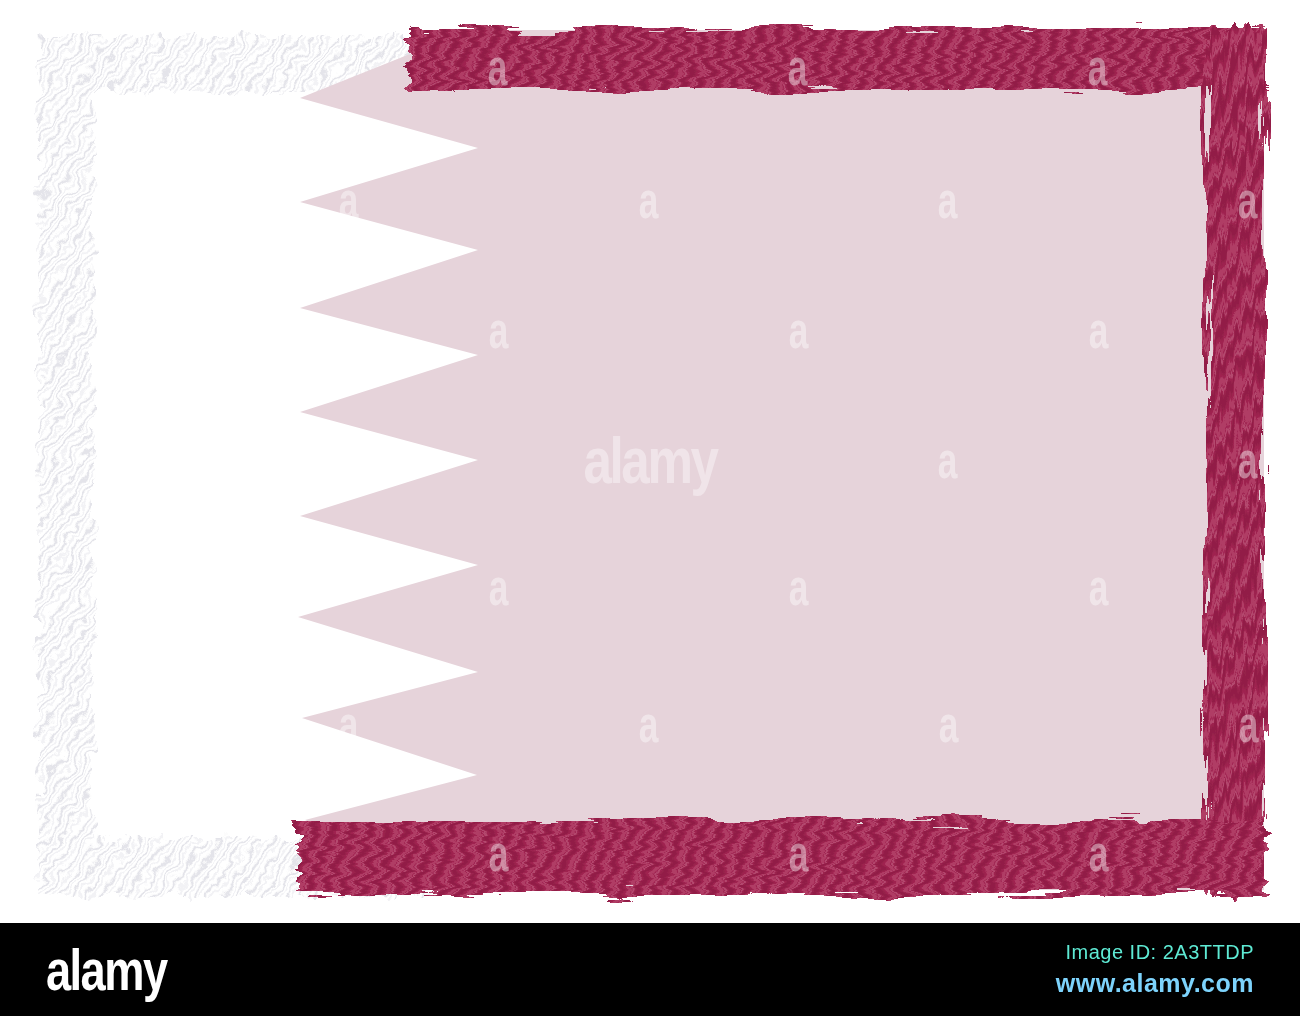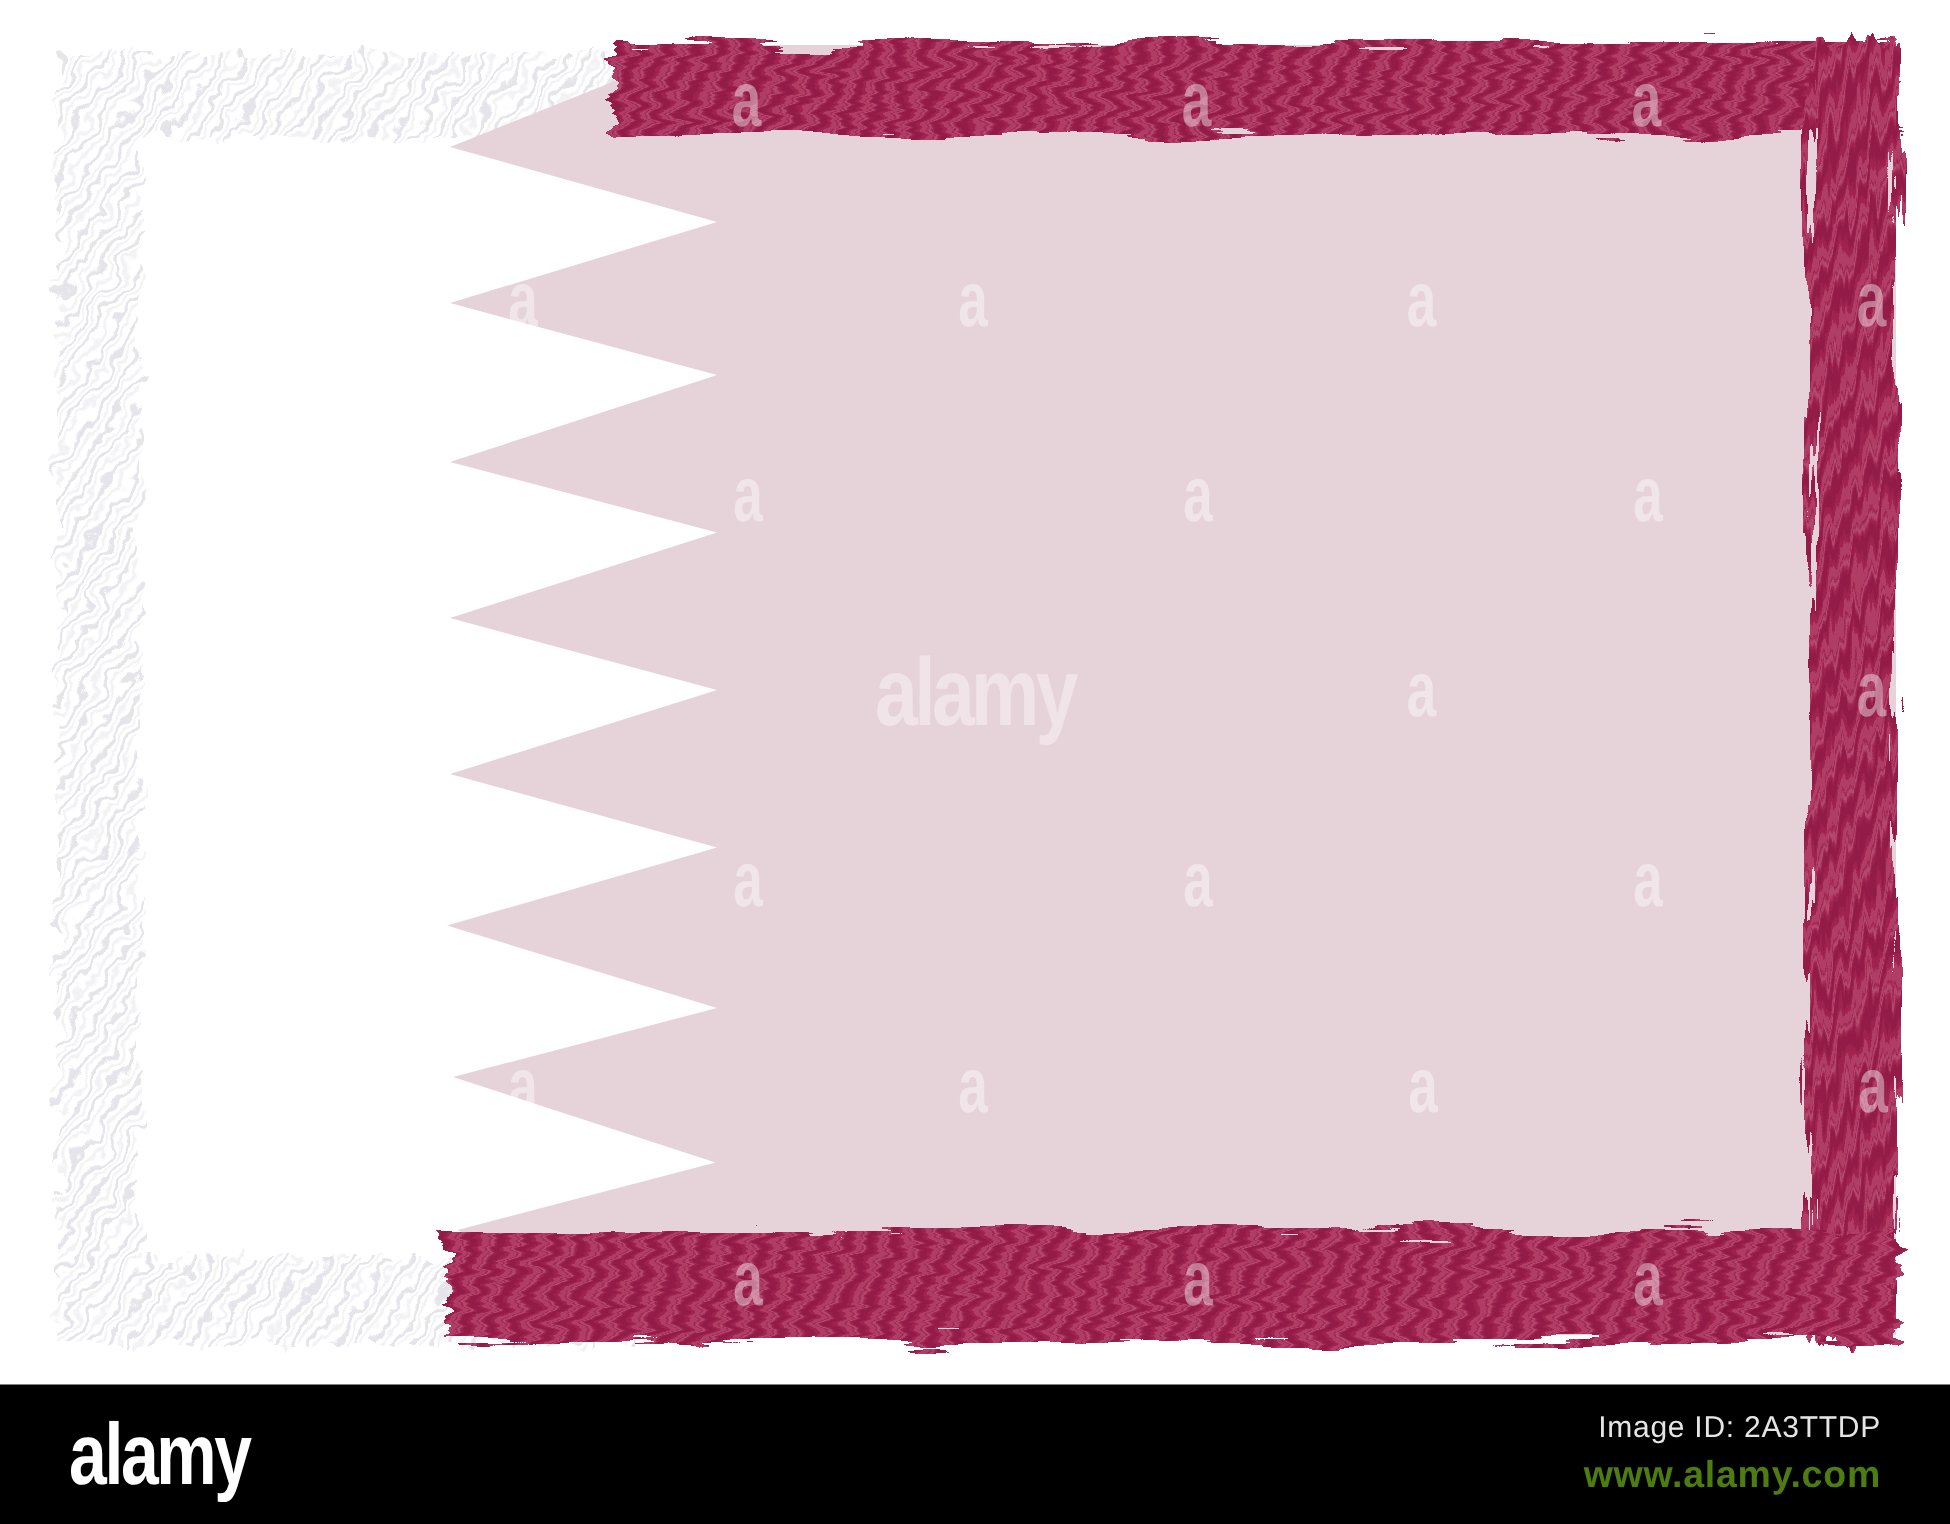--- a/index.html
+++ b/index.html
@@ -26,22 +26,22 @@
     background:#000000;display:flex;align-items:center;justify-content:space-between;
   }
   .footer-logo{
     margin-left:46px;font-size:58px;font-weight:bold;color:#ffffff;
     transform:scaleX(.78);transform-origin:left center;
     letter-spacing:-2px;line-height:1;
   }
   .footer-right{
     margin-right:46px;display:flex;flex-direction:column;align-items:flex-end;gap:5px;
   }
-  .image-id{font-size:20px;color:#e5e5e5;letter-spacing:.5px;}
-  .website{font-size:25px;font-weight:bold;color:#4d7c0f;letter-spacing:.5px;}
+  .image-id{font-size:20px;color:#5eead4;letter-spacing:.5px;}
+  .website{font-size:25px;font-weight:bold;color:#7dd3fc;letter-spacing:.5px;}
 </style>
 </head>
 <body>
 
 <div class="stage">
 
   <div class="artwork">
     <svg width="1300" height="923" viewBox="0 0 1300 923" xmlns="http://www.w3.org/2000/svg">
       <defs>
         <filter id="fRoughH" x="-10%" y="-60%" width="120%" height="220%">

